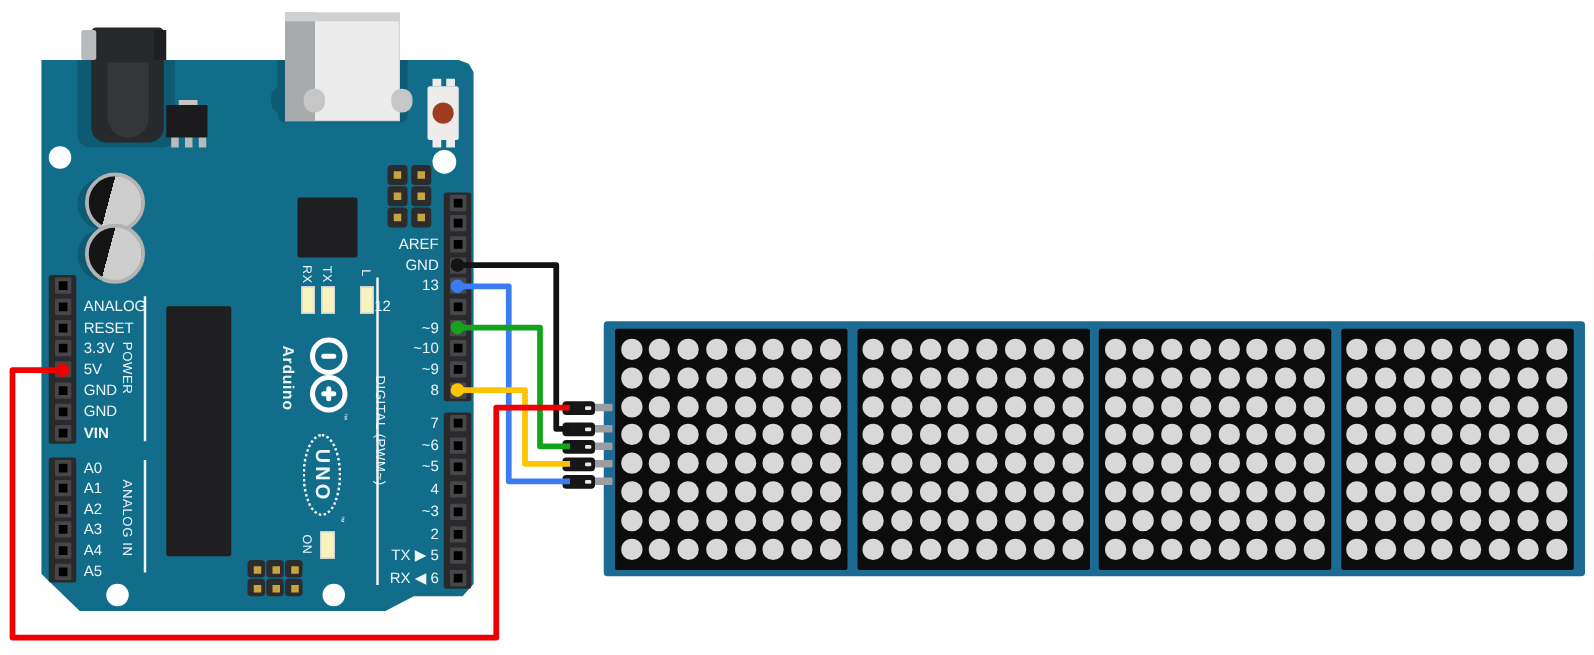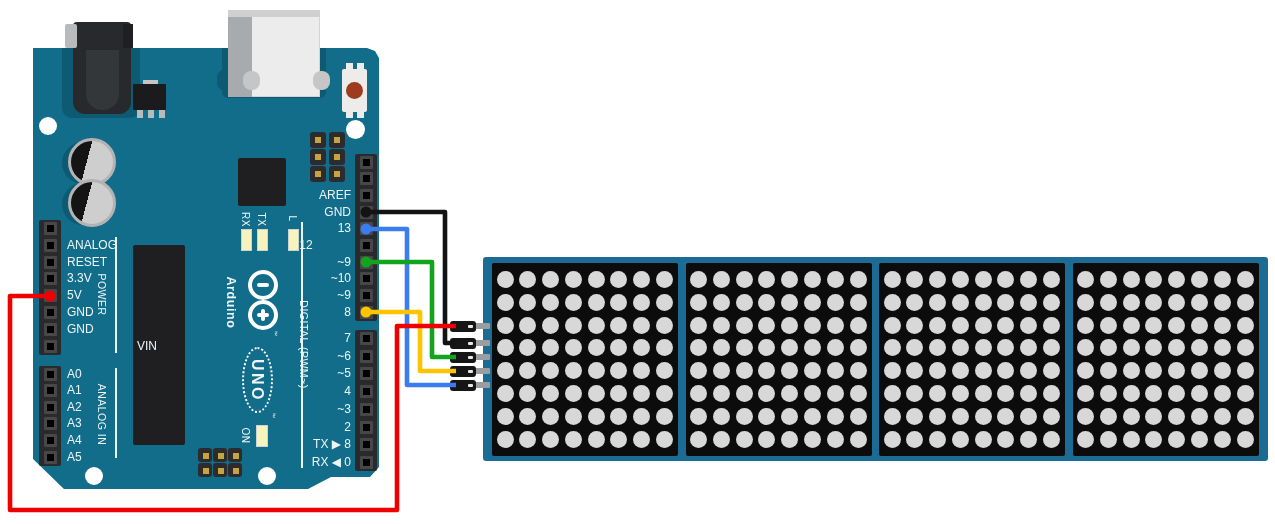--- a/index.html
+++ b/index.html
@@ -216,25 +216,25 @@
         <i></i>
       </div>
       <div class="pin-label" style="left: 261px; top: 401.8px; width: 90px; text-align: right;">~3</div>
       <div class="pin-cell" style="left: 359.5px; top: 420.5px;">
         <i></i>
       </div>
       <div class="pin-label" style="left: 261px; top: 419.5px; width: 90px; text-align: right;">2</div>
       <div class="pin-cell" style="left: 359.5px; top: 438.2px;">
         <i></i>
       </div>
-      <div class="pin-label" style="left: 261px; top: 437.2px; width: 90px; text-align: right;">TX ▶ 8</div>
+      <div class="pin-label" style="left: 261px; top: 437.2px; width: 90px; text-align: right;">TX ▶ 5</div>
       <div class="pin-cell" style="left: 359.5px; top: 455.9px;">
         <i></i>
       </div>
-      <div class="pin-label" style="left: 261px; top: 454.9px; width: 90px; text-align: right;">RX ◀ 0</div>
+      <div class="pin-label" style="left: 261px; top: 454.9px; width: 90px; text-align: right;">RX ◀ 6</div>
       <div class="pin-strip" style="left: 39px; top: 220px; width: 22px; height: 134.6px;"></div>
       <div class="pin-cell" style="left: 43.5px; top: 222px;">
         <i></i>
       </div>
       <div class="pin-cell" style="left: 43.5px; top: 238.8px;">
         <i></i>
       </div>
       <div class="pin-label" style="left: 67px; top: 237.8px; width: 90px; text-align: left;">ANALOG</div>
       <div class="pin-cell" style="left: 43.5px; top: 255.6px;">
         <i></i>
@@ -252,21 +252,21 @@
         <i></i>
       </div>
       <div class="pin-label" style="left: 67px; top: 305px; width: 90px; text-align: left;">GND</div>
       <div class="pin-cell" style="left: 43.5px; top: 322.8px;">
         <i></i>
       </div>
       <div class="pin-label" style="left: 67px; top: 321.8px; width: 90px; text-align: left;">GND</div>
       <div class="pin-cell" style="left: 43.5px; top: 339.6px;">
         <i></i>
       </div>
-      <div class="pin-label" style="left: 67px; top: 338.6px; width: 90px; text-align: right;">VIN</div>
+      <div class="pin-label" style="left: 67px; top: 338.6px; width: 90px; text-align: left; font-weight: bold;">VIN</div>
       <div class="pin-strip" style="left: 39px; top: 365.5px; width: 22px; height: 100px;"></div>
       <div class="pin-cell" style="left: 43.5px; top: 367.5px;">
         <i></i>
       </div>
       <div class="pin-label" style="left: 67px; top: 366.5px; width: 90px; text-align: left;">A0</div>
       <div class="pin-cell" style="left: 43.5px; top: 384.1px;">
         <i></i>
       </div>
       <div class="pin-label" style="left: 67px; top: 383.1px; width: 90px; text-align: left;">A1</div>
       <div class="pin-cell" style="left: 43.5px; top: 400.7px;">

